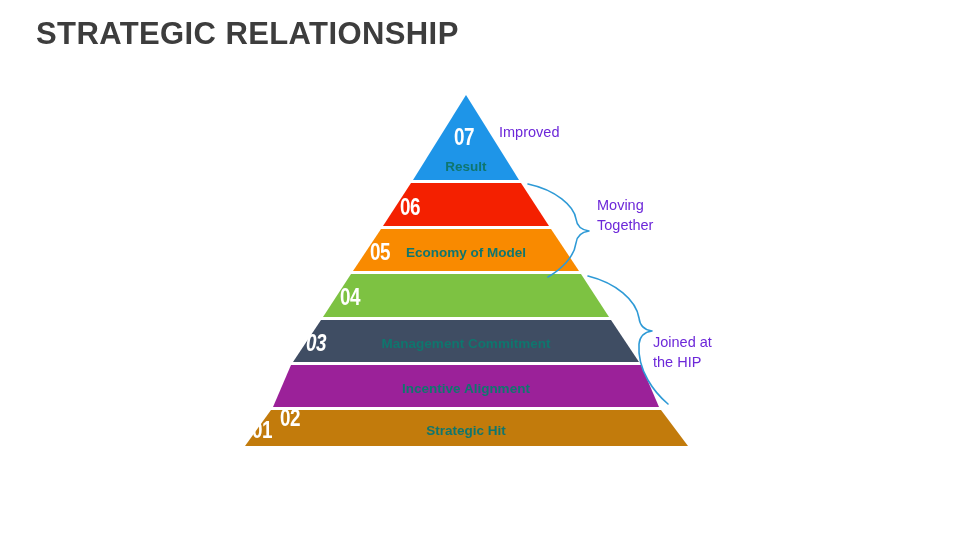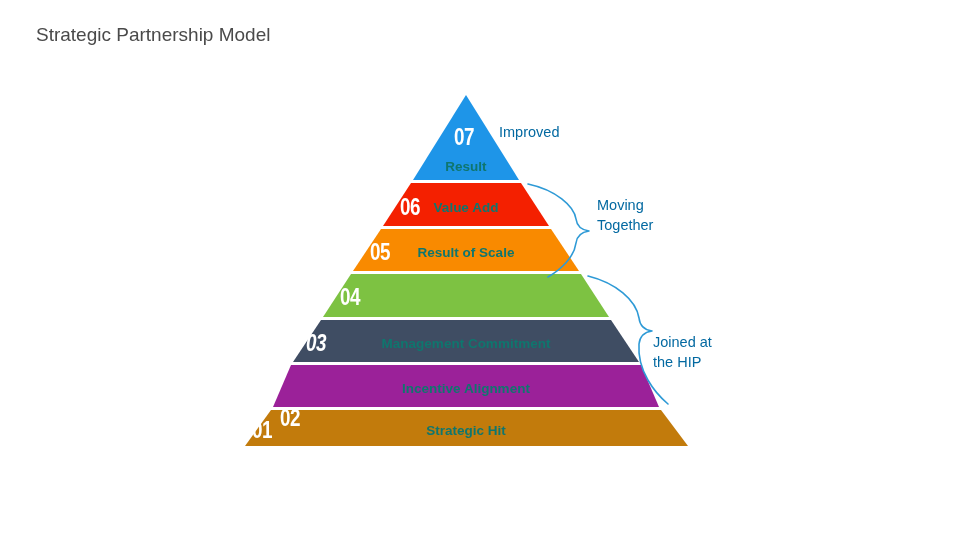--- a/index.html
+++ b/index.html
@@ -84,36 +84,36 @@
     font-size: 13.5px;
     font-weight: bold;
     line-height: 1;
     white-space: nowrap;
     text-align: center;
   }
 
   
   .annotation {
     position: absolute;
-    color: #0369a1;
+    color: #6d28d9;
     font-size: 14.5px;
     line-height: 1.35;
     white-space: pre-line;
   }
   #ann-improved { left: 499px; top: 123px; }
   #ann-moving   { left: 597px; top: 196px; }
   #ann-joined   { left: 653px; top: 333px; }
 </style>
 </head>
 <body>
 
 <div id="slide">
 
   <div id="heading">
-    <div id="subtitle">Strategic Partnership Model</div>
+    <div id="title">STRATEGIC RELATIONSHIP</div>
   </div>
 
   <div id="diagram">
 
     <svg id="pyramid-svg" width="960" height="540" viewBox="0 0 960 540">
 
       <polygon points="466,95 519,180 413,180" fill="#1e95e8"></polygon>
 
       <polygon points="411,183 521,183 549,226 383,226" fill="#f42000"></polygon>
 
@@ -143,29 +143,26 @@
     <div class="band-text" style="left:0; top:122px; width:932px; justify-content:center;">
       <span class="band-num" style="position:static; transform:scaleX(0.82);">07</span>
     </div>
     <div class="band-text" style="left:0; top:152px; width:932px; justify-content:center;">
       <span class="band-label" style="position:static;">Result</span>
     </div>
 
     <div class="band-text" style="left:400px; top:192px;">
       <span class="band-num" style="position:static;">06</span>
     </div>
-    <div class="band-text" style="left:0; top:193px; width:932px; justify-content:center;">
-      <span class="band-label" style="position:static;">Value Add</span>
-    </div>
 
     <div class="band-text" style="left:370px; top:237px;">
       <span class="band-num" style="position:static;">05</span>
     </div>
     <div class="band-text" style="left:0; top:238px; width:932px; justify-content:center;">
-      <span class="band-label" style="position:static;">Result of Scale</span>
+      <span class="band-label" style="position:static;">Economy of Model</span>
     </div>
 
     <div class="band-text" style="left:340px; top:282px;">
       <span class="band-num" style="position:static;">04</span>
     </div>
 
     <div class="band-text" style="left:306px; top:328px;font-style:italic;">
       <span class="band-num" style="position:static;">03</span>
     </div>
     <div class="band-text" style="left:0; top:329px; width:932px; justify-content:center;">

